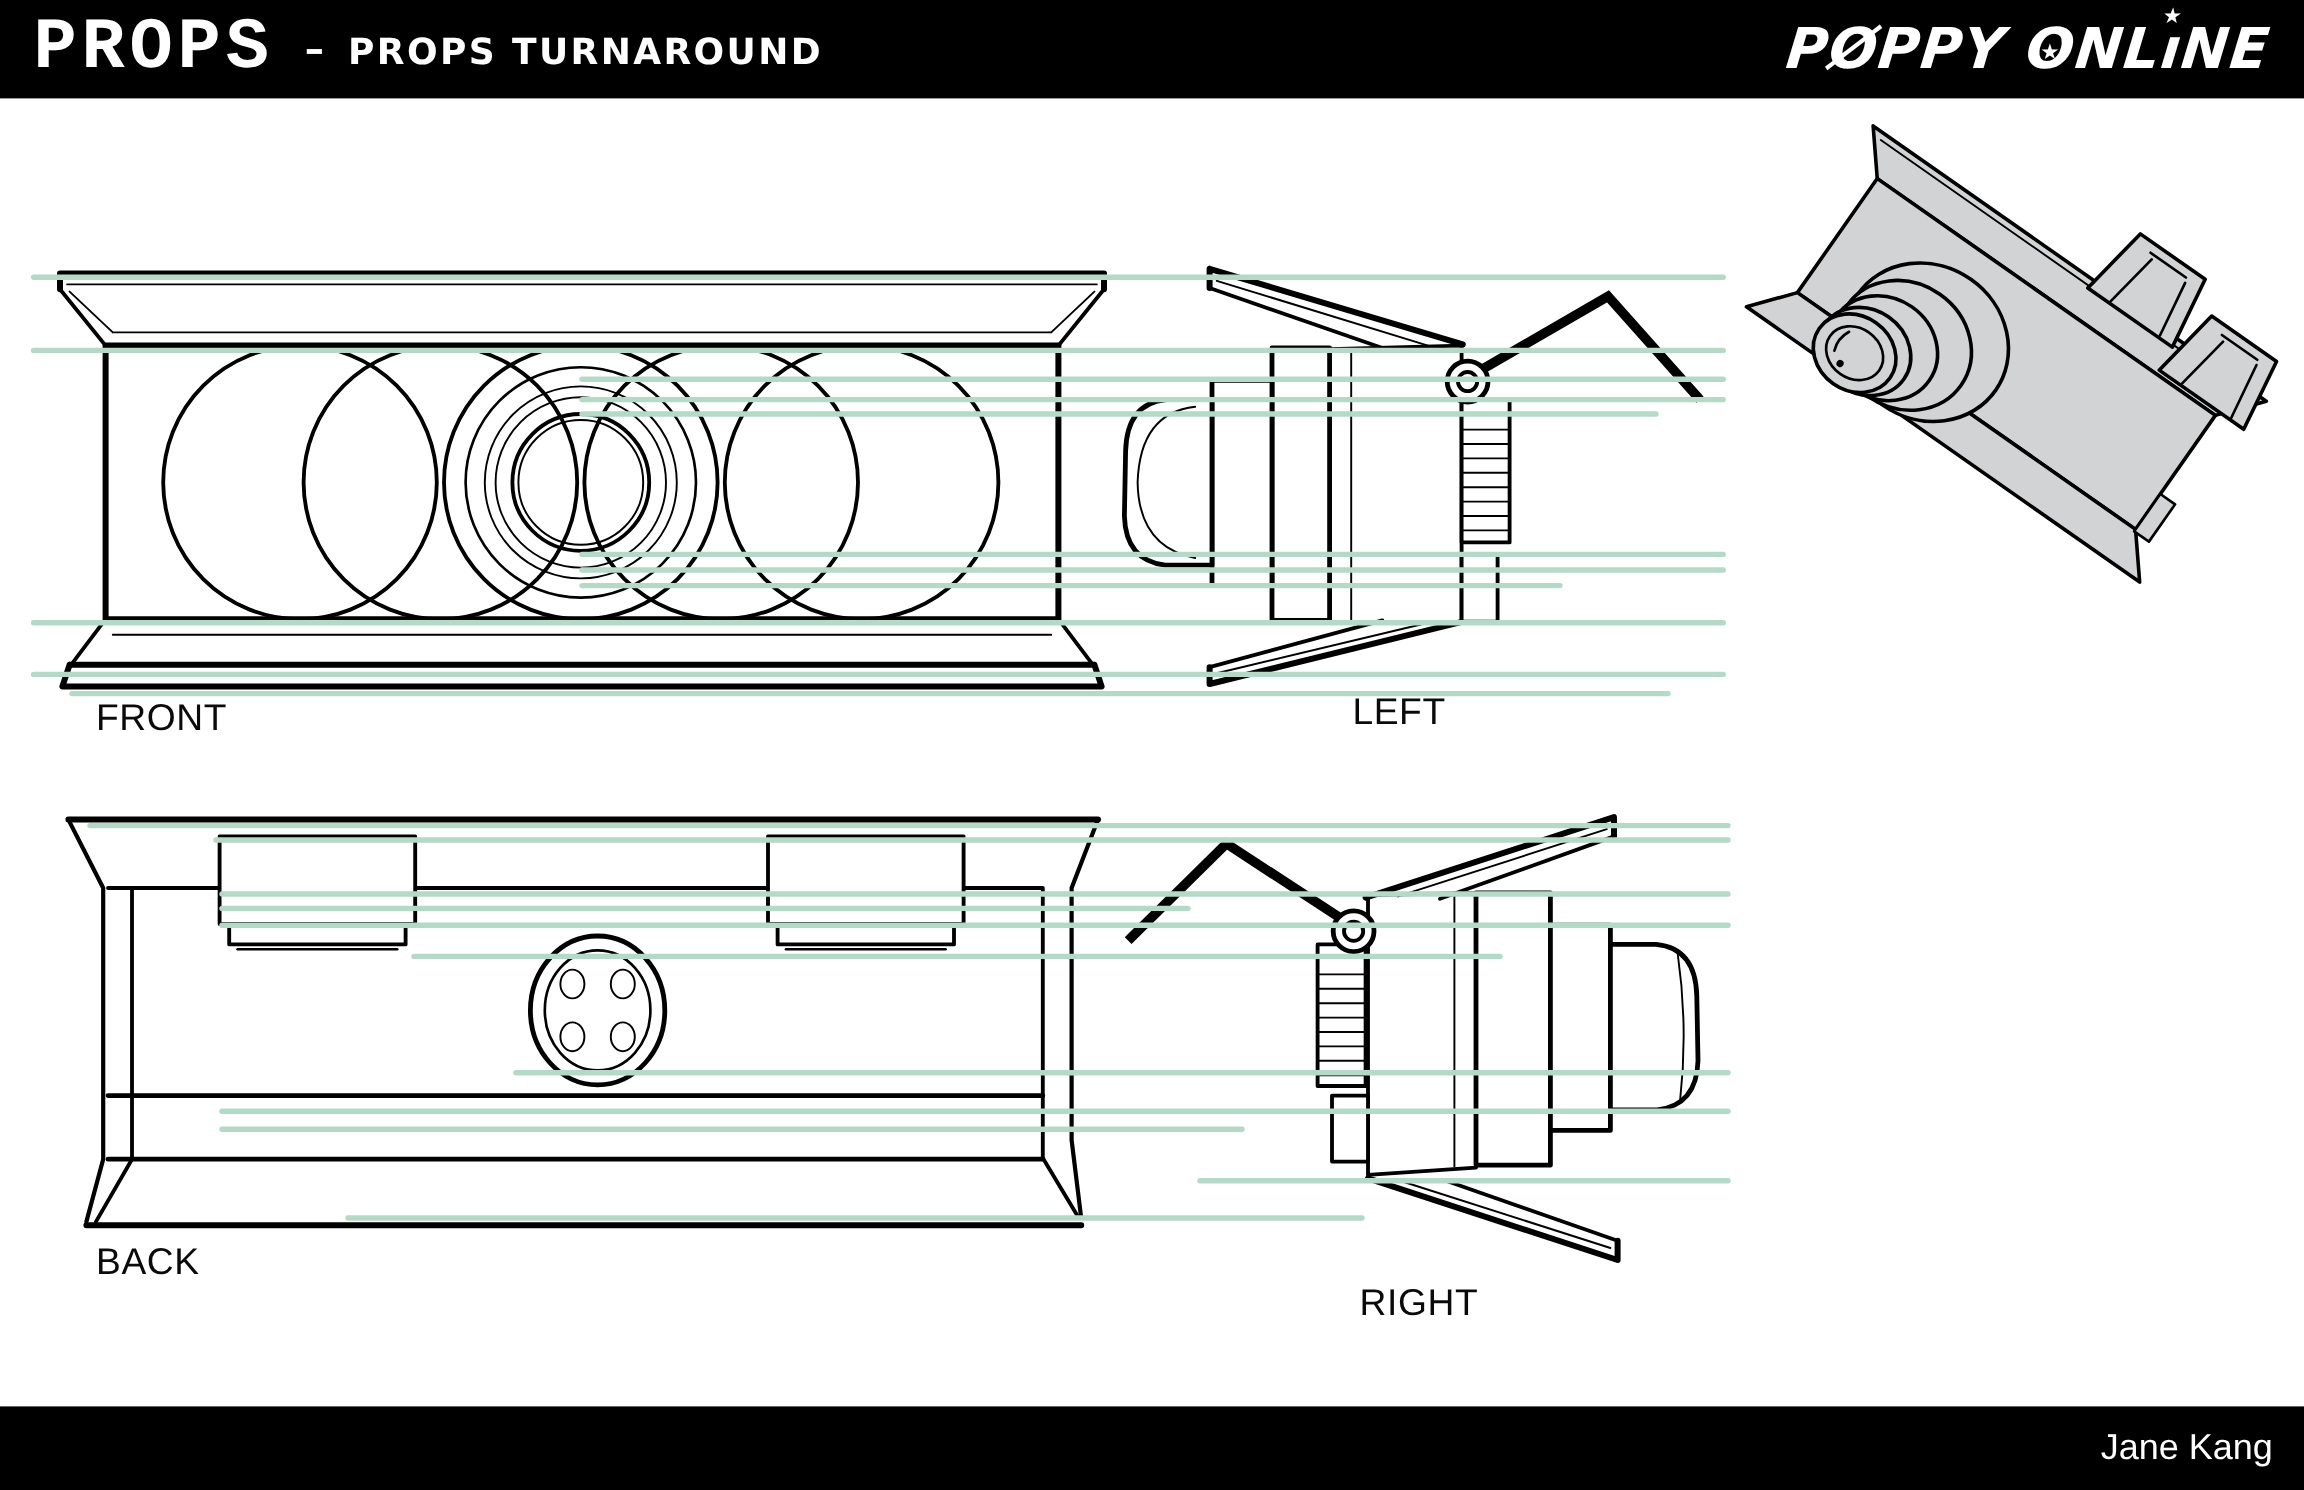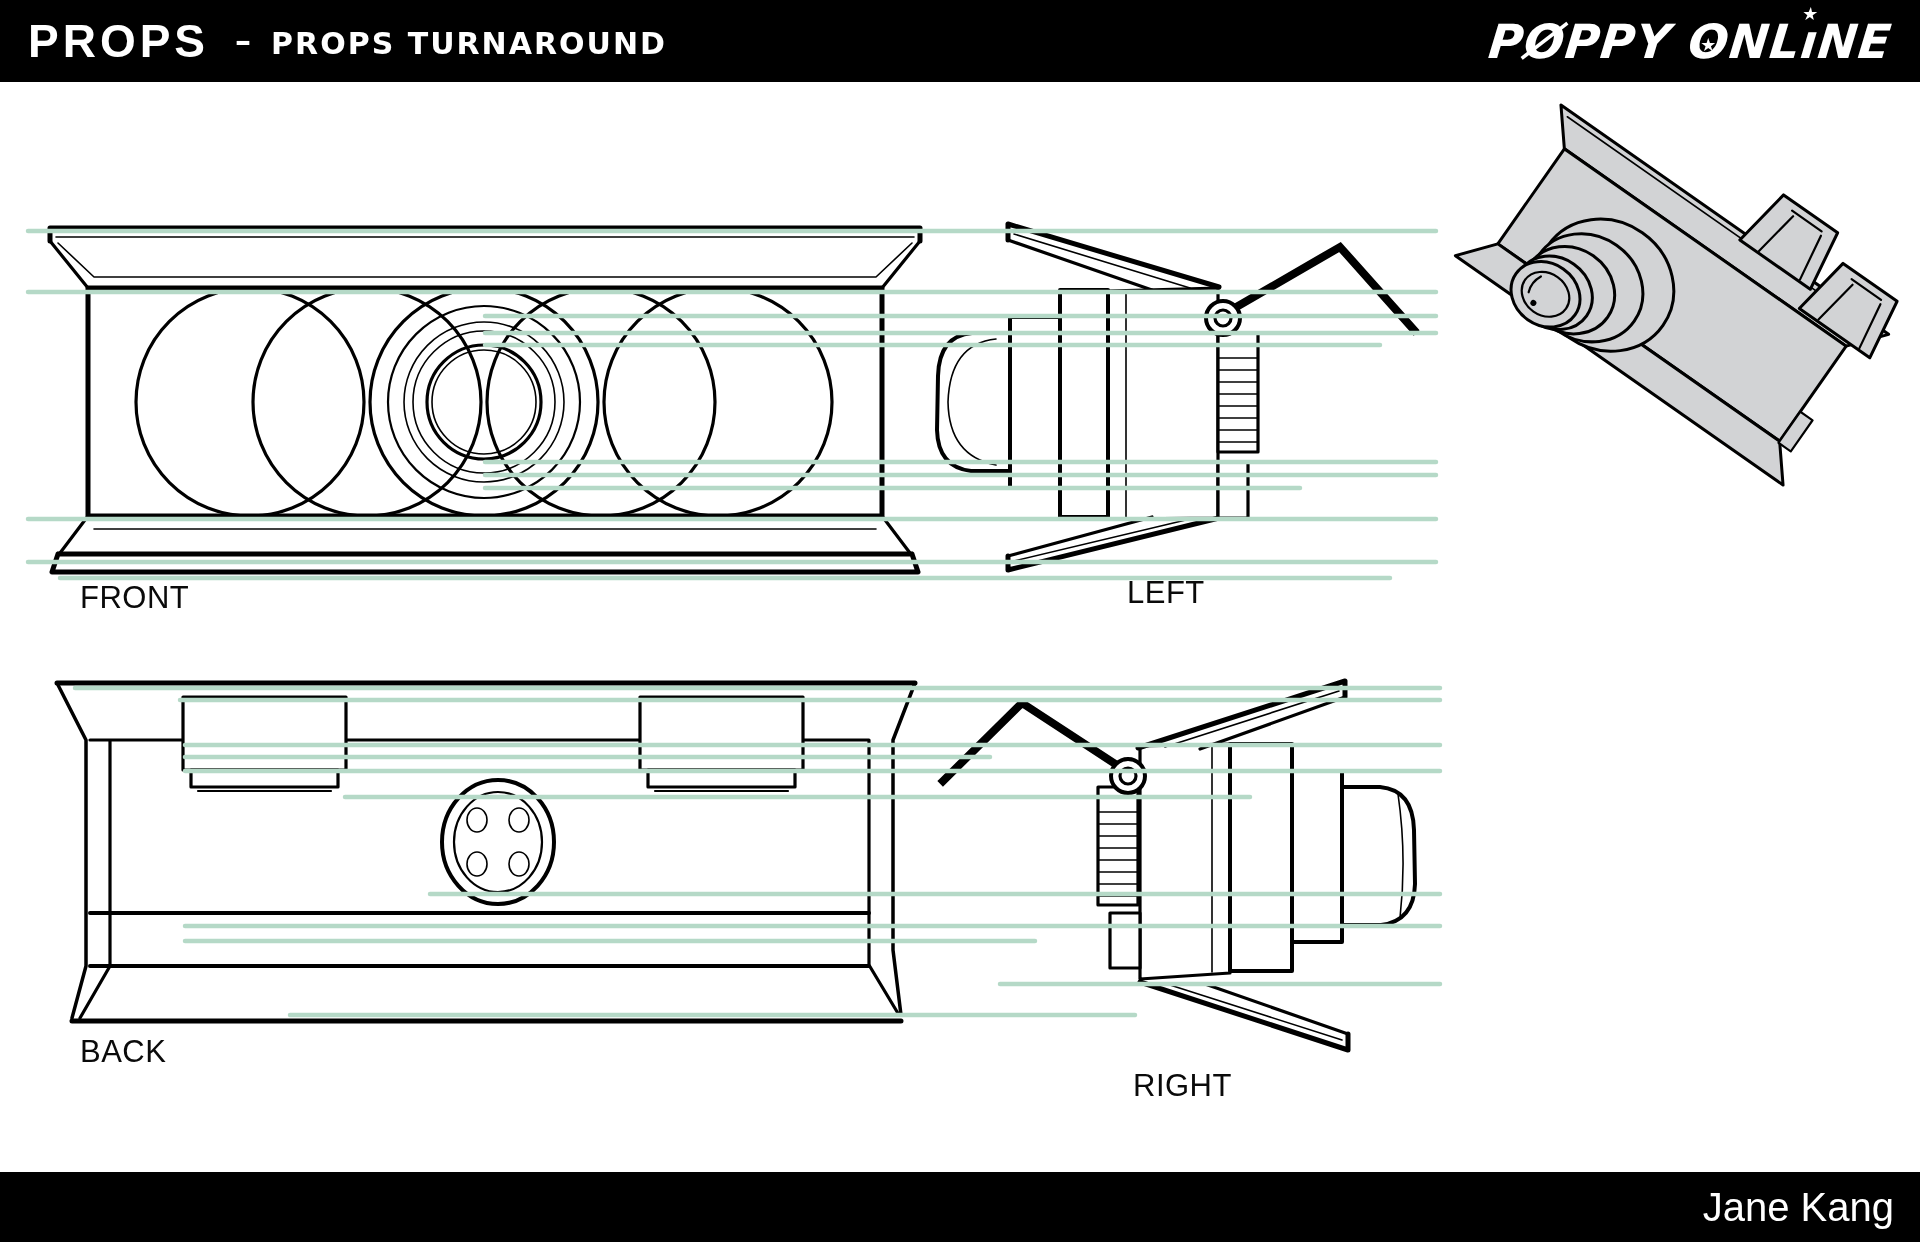--- a/index.html
+++ b/index.html
@@ -8,29 +8,29 @@
   }
   html,body{margin:0;padding:0;background:#888;}
   .sheet{position:relative;width:1920px;height:1242px;background:var(--paper);overflow:hidden;margin:0 auto;}
 
   
   .bar{position:absolute;left:0;right:0;background:var(--header-bg);color:var(--header-fg);z-index:3;
        display:flex;align-items:center;box-sizing:border-box;}
   .topbar{top:0;height:82px;justify-content:space-between;padding:0 28px;}
   .botbar{bottom:0;height:70px;justify-content:flex-end;padding:0 26px;}
   .title-wrap{display:flex;align-items:center;}
-  .props{font-family:Liberation Sans, sans-serif;font-weight:bold;font-size:46px;letter-spacing:4px;text-align:center;}
+  .props{font-family:Liberation Mono, monospace;font-weight:bold;font-size:60px;letter-spacing:4px;text-align:center;}
   .dash{font-family:"DejaVu Sans","Liberation Sans",sans-serif;font-weight:bold;font-size:32px;margin:0 20px 0 26px;}
   .subtitle{font-family:"DejaVu Sans","Liberation Sans",sans-serif;font-weight:bold;font-size:30px;letter-spacing:2px;margin-top:4px;}
   .logo{font-family:"DejaVu Sans","Liberation Sans",sans-serif;font-weight:bold;font-style:italic;font-size:47px;
         letter-spacing:1px;transform:skewX(-6deg);white-space:nowrap;}
   .logo-o,.logo-i{position:relative;display:inline-block;}
   .o-star{position:absolute;top:54%;left:50%;transform:translate(-50%,-50%) skewX(6deg);font-size:0.38em;font-style:normal;}
   .i-star{position:absolute;top:-0.62em;left:40%;transform:translateX(-50%);font-size:0.38em;font-style:normal;}
-  .credit{font-family:"Liberation Sans",sans-serif;font-size:40px;}
+  .credit{font-family:"Liberation Sans",sans-serif;font-size:30px;}
 
   
   svg{position:absolute;inset:0;z-index:1;}
   .k8{stroke:var(--ink);stroke-width:8;fill:none;stroke-linecap:square;stroke-linejoin:miter;}
   .k5{stroke:var(--ink);stroke-width:5;fill:none;stroke-linecap:round;stroke-linejoin:round;}
   .k4{stroke:var(--ink);stroke-width:4;fill:none;stroke-linecap:round;stroke-linejoin:round;}
   .k35{stroke:var(--ink);stroke-width:3.5;fill:none;stroke-linecap:round;stroke-linejoin:round;}
   .k3{stroke:var(--ink);stroke-width:3.2;fill:none;stroke-linecap:round;stroke-linejoin:round;}
   .k2{stroke:var(--ink);stroke-width:2.2;fill:none;stroke-linecap:round;stroke-linejoin:round;}
   .k1{stroke:var(--ink);stroke-width:1.6;fill:none;stroke-linecap:round;stroke-linejoin:round;}

